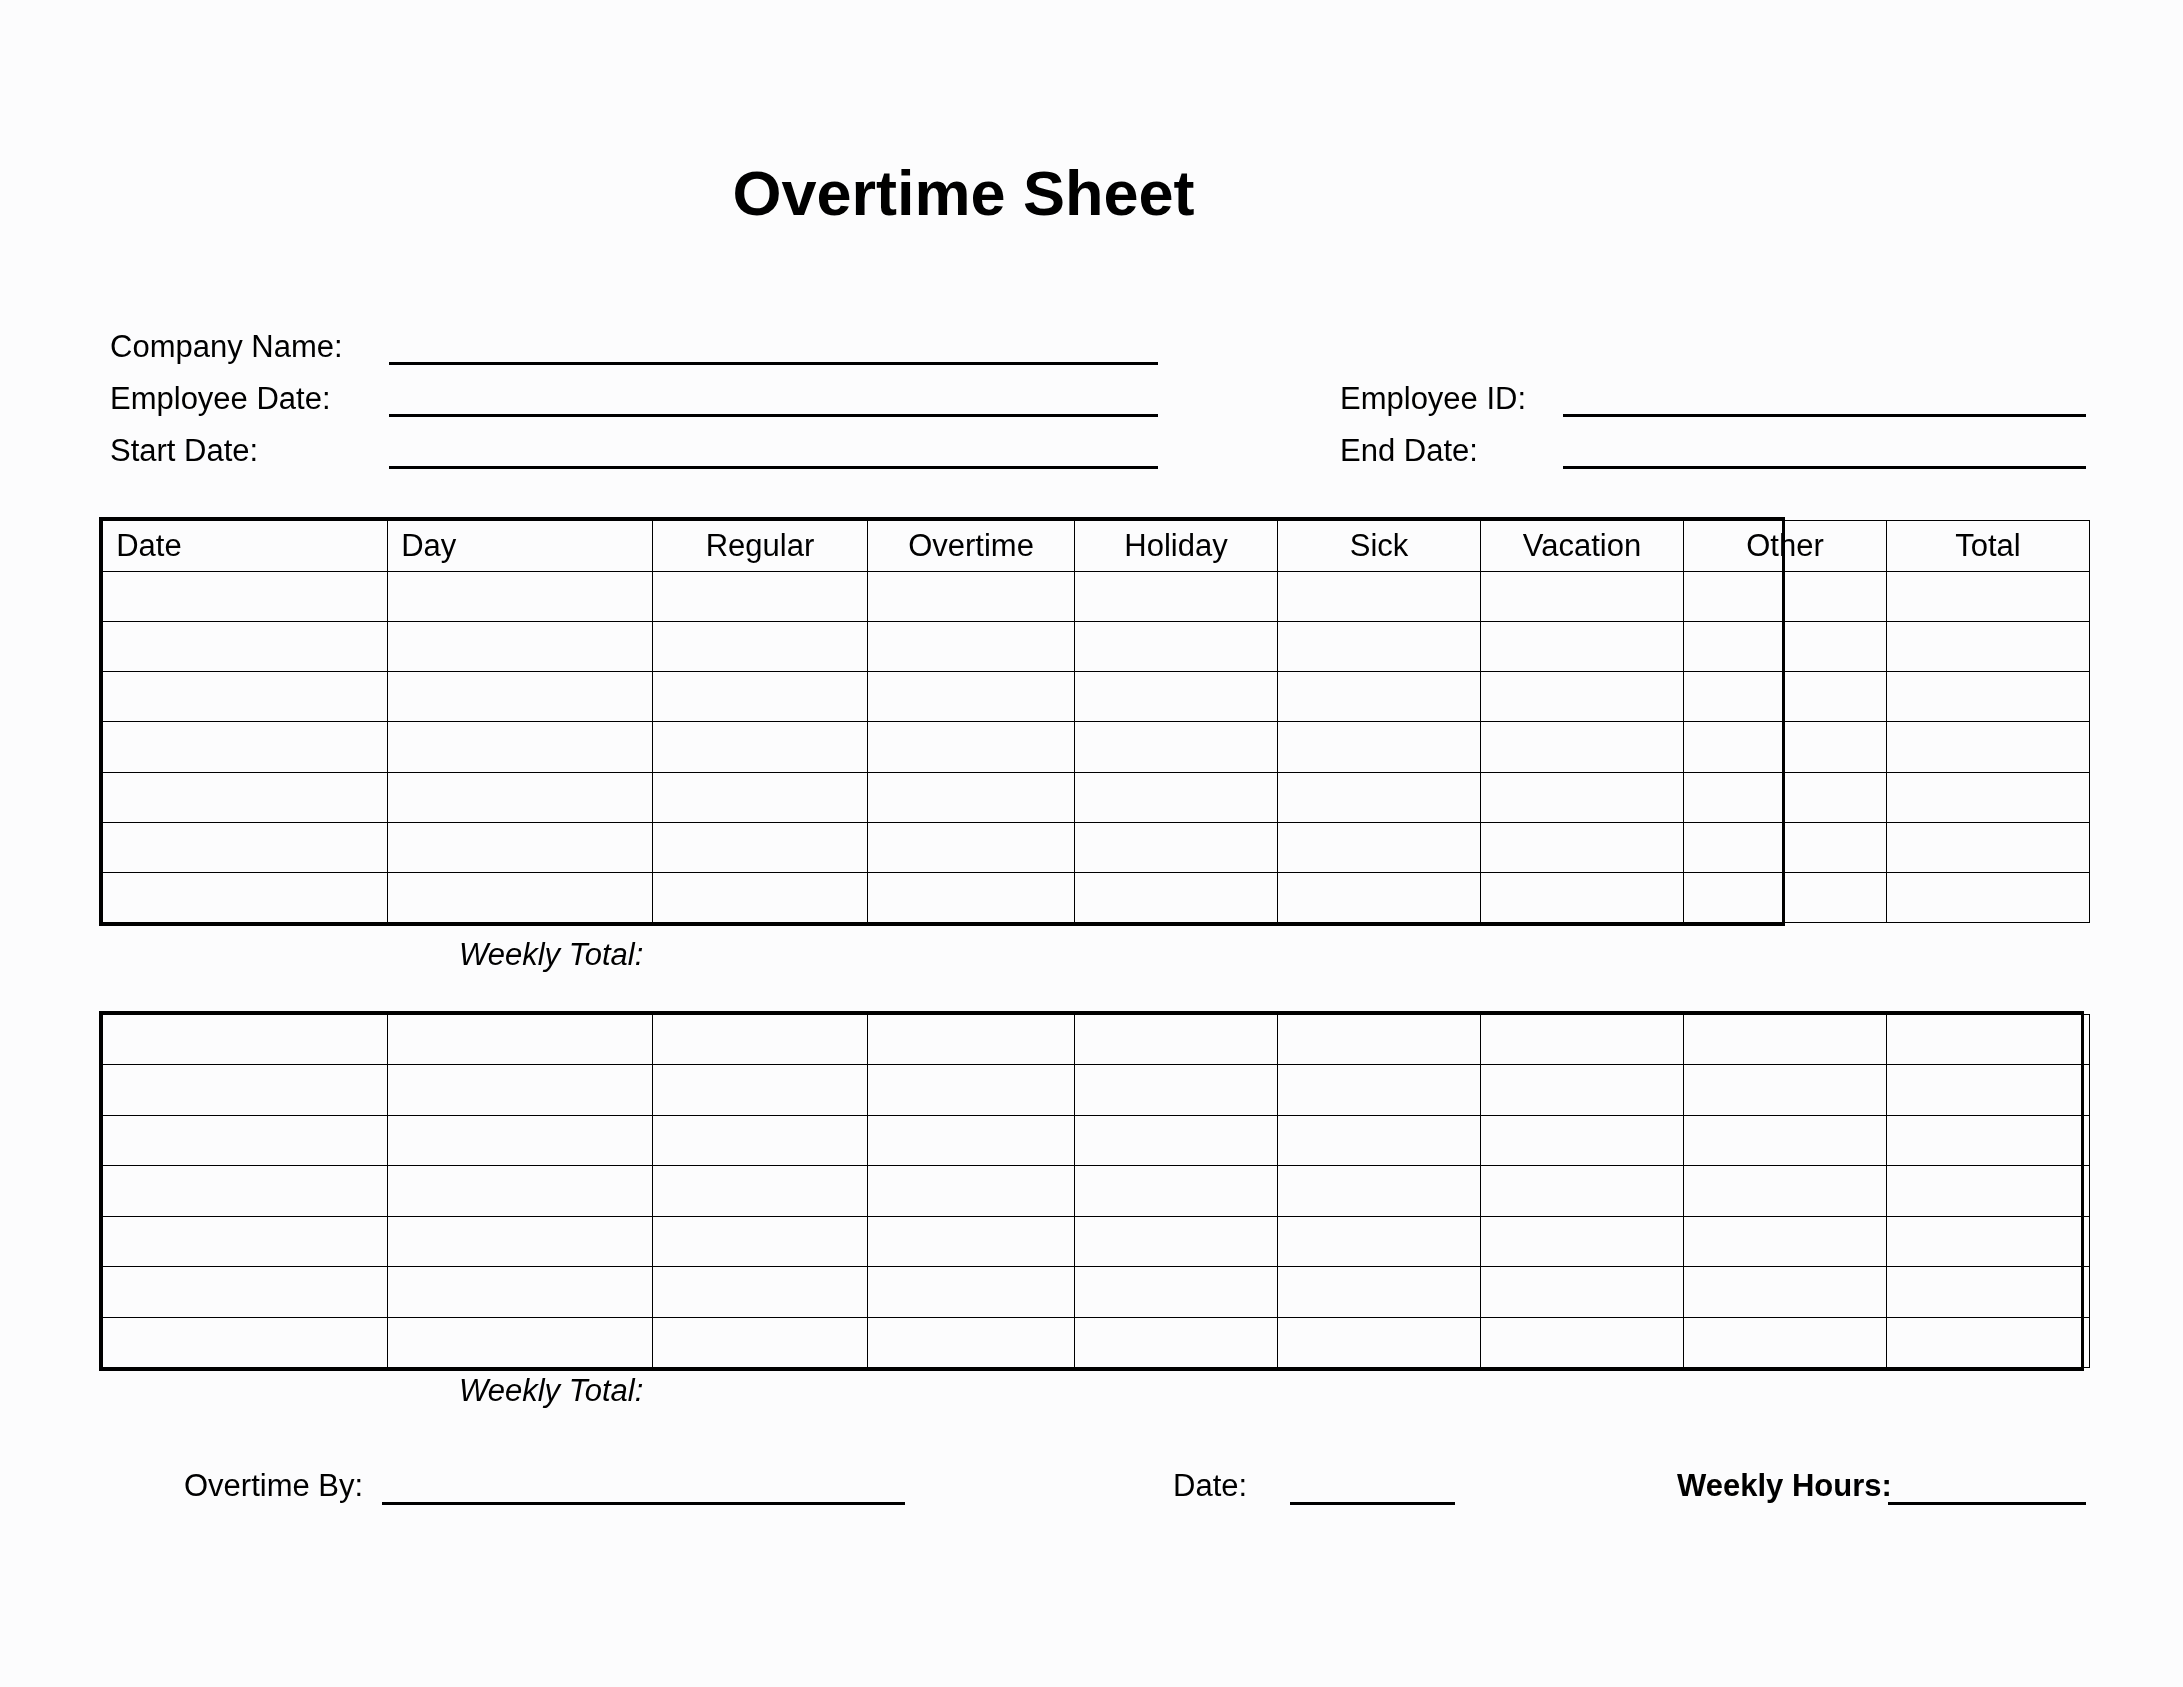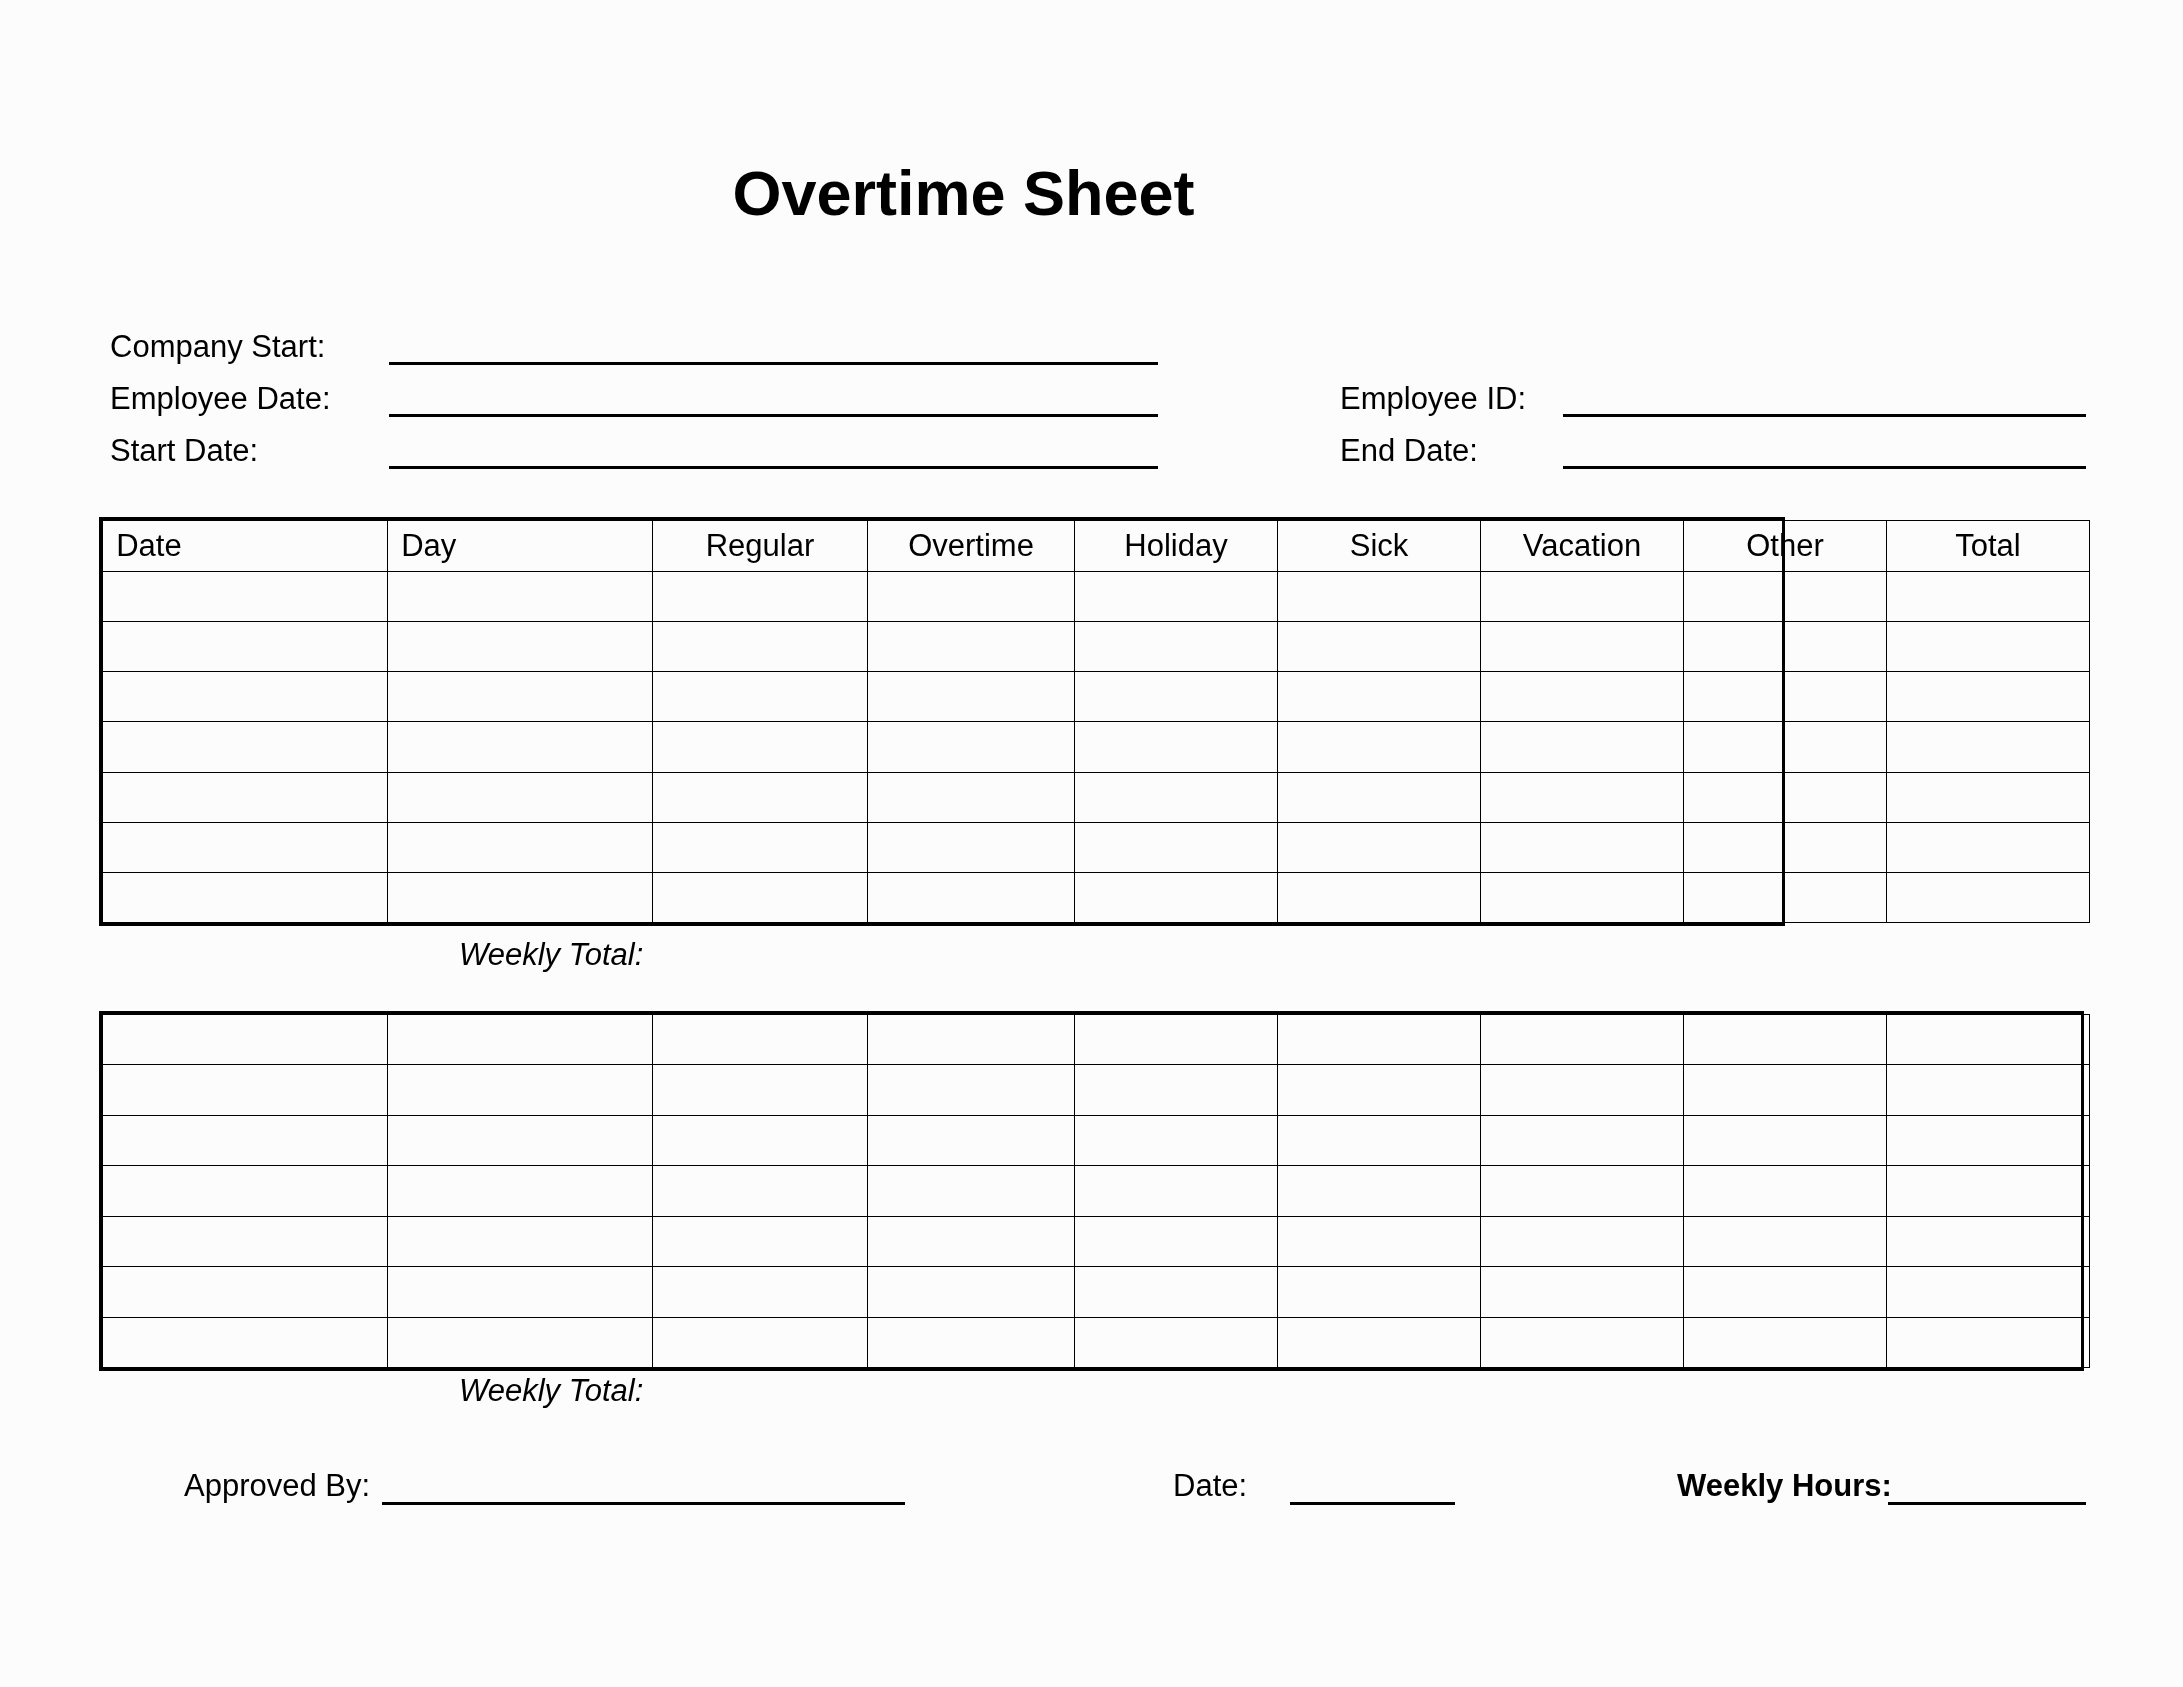--- a/index.html
+++ b/index.html
@@ -126,21 +126,21 @@
   .footer-label.bold { font-weight: bold; }
 </style>
 </head>
 <body>
 
 <div class="page">
 
   <div class="title">Overtime Sheet</div>
 
 
-  <div class="field-label" style="left:110px; top:331px;">Company Start:</div>
+  <div class="field-label" style="left:110px; top:331px;">Company Name:</div>
   <div class="rule" style="left:389px; top:362px; width:769px;"></div>
 
   <div class="field-label" style="left:110px; top:383px;">Employee Date:</div>
   <div class="rule" style="left:389px; top:414px; width:769px;"></div>
 
   <div class="field-label" style="left:110px; top:435px;">Start Date:</div>
   <div class="rule" style="left:389px; top:466px; width:769px;"></div>
 
   <div class="field-label" style="left:1340px; top:383px;">Employee ID:</div>
   <div class="rule" style="left:1563px; top:414px; width:523px;"></div>
@@ -348,21 +348,21 @@
             <td class="cell"></td>
             <td class="cell"></td>
             <td class="cell"></td>
           </tr>
         </tbody>
     </table>
   </div>
 
   <div class="weekly-total" style="left:459px; top:1375px;">Weekly Total:</div>
 
-  <div class="footer-label" style="left:184px; top:1470px;">Approved By:</div>
+  <div class="footer-label" style="left:184px; top:1470px;">Overtime By:</div>
   <div class="rule" style="left:382px; top:1502px; width:523px;"></div>
 
   <div class="footer-label" style="left:1173px; top:1470px;">Date:</div>
   <div class="rule" style="left:1290px; top:1502px; width:165px;"></div>
 
   <div class="footer-label bold" style="left:1677px; top:1470px;">Weekly Hours:</div>
   <div class="rule" style="left:1888px; top:1502px; width:198px;"></div>
 
 </div>
 

